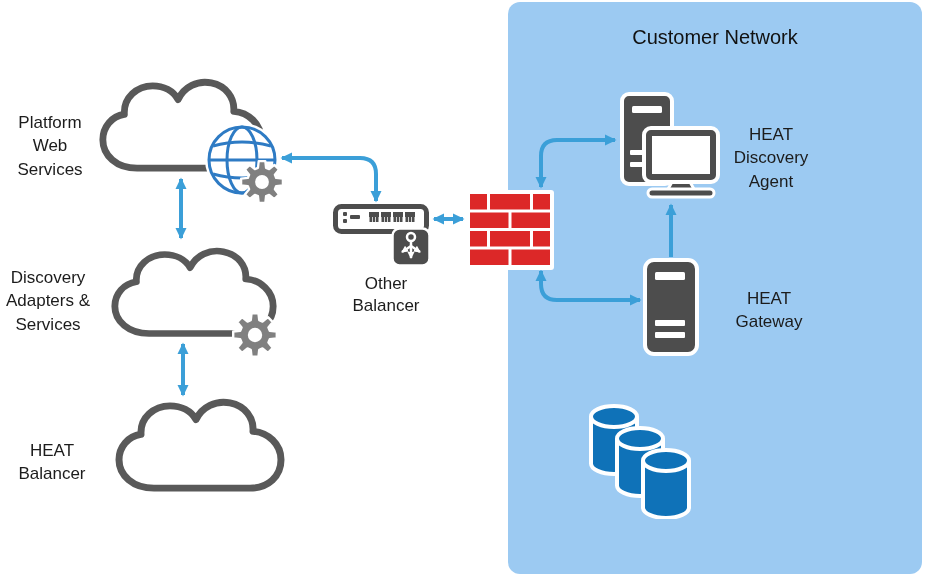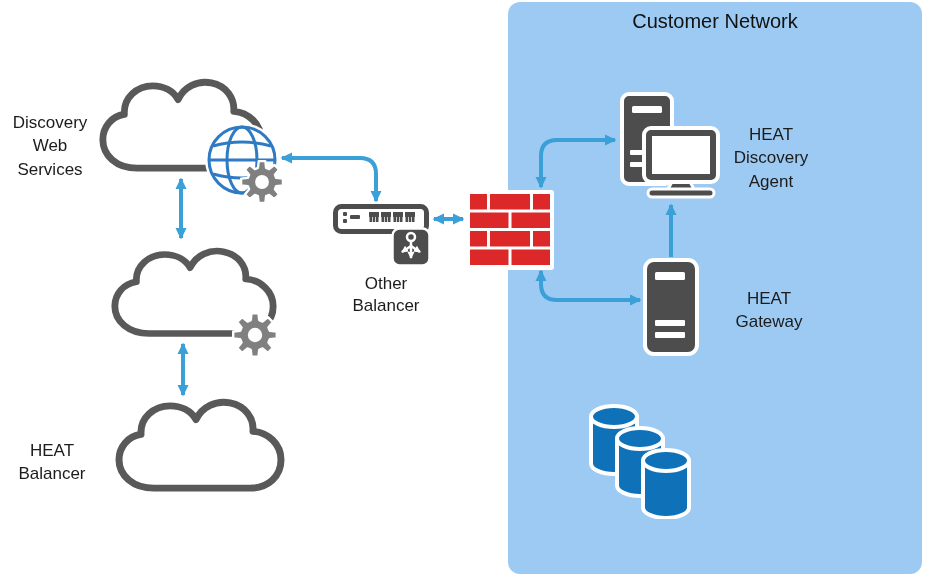--- a/index.html
+++ b/index.html
@@ -1,20 +1,20 @@
 <!DOCTYPE html>
 <html style="--panel: #9CCAF2; --arrow: #3B9FD8; --firewall: #DC2828; --device: #4D4D4D; --cloud: #595959; --gear: #808080; --globe: #2E7BC4; --db: #0F72B8; --text: #1c1c1c;"><head>
 <meta charset="utf-8">
 <style>
   html,body{margin:0;padding:0;background:#fff;}
   .stage{position:relative;width:928px;height:579px;background:#fff;overflow:hidden;
          font-family:"Liberation Sans",sans-serif;}
   .panel{position:absolute;left:508px;top:2px;width:414px;height:572px;
          background:var(--panel,#9CCAF2);border-radius:12px;z-index:0;}
-  .panel-title{padding-top:8px;text-align:center;font-size:20px;color:#111;}
+  .panel-title{padding-top:24px;text-align:center;font-size:20px;color:#111;}
   .overlay{position:absolute;left:0;top:0;z-index:1;}
   .icon{position:absolute;z-index:2;}
   .lbl{position:absolute;z-index:3;font-size:17px;line-height:1.38;color:var(--text,#1c1c1c);text-align:center;}
   .lbl-ext{font-size:18px;line-height:1.5;}
   .lbl-lb{line-height:1.3;}
   .al{stroke:var(--arrow,#3B9FD8);stroke-width:4;fill:none;}
   .ah{fill:var(--arrow,#3B9FD8);}
   .c-cloud{fill:#fff;stroke:var(--cloud,#595959);stroke-width:7;stroke-linejoin:round;}
   .gear-body{fill:var(--gear,#808080);stroke:#fff;stroke-width:2.5;stroke-linejoin:round;}
   .gear-hole{fill:#fff;}
@@ -174,19 +174,20 @@
     <g transform="translate(31,27)">
       <path class="db" d="M0,10.5 V57.5 A23,10.5 0 0 0 46,57.5 V10.5"></path>
       <ellipse class="db" cx="23" cy="10.5" rx="23" ry="10.5"></ellipse>
     </g>
     <g transform="translate(57,49)">
       <path class="db" d="M0,10.5 V57.5 A23,10.5 0 0 0 46,57.5 V10.5"></path>
       <ellipse class="db" cx="23" cy="10.5" rx="23" ry="10.5"></ellipse>
     </g>
   </svg>
 
-  <div class="lbl" style="left:2px;top:111px;width:96px">Discovery Web Services</div>
+  <div class="lbl" style="left:2px;top:111px;width:96px">Platform Web Services</div>
+  <div class="lbl" style="left:0px;top:266px;width:96px">Discovery Adapters &amp; Services</div>
   <div class="lbl" style="left:6px;top:439px;width:92px">HEAT Balancer</div>
   <div class="lbl lbl-lb" style="left:340px;top:273px;width:92px">Other Balancer</div>
   <div class="lbl" style="left:725px;top:123px;width:92px">HEAT Discovery Agent</div>
   <div class="lbl" style="left:719px;top:287px;width:100px">HEAT Gateway</div>
 
 </div>
 
 </body></html>

